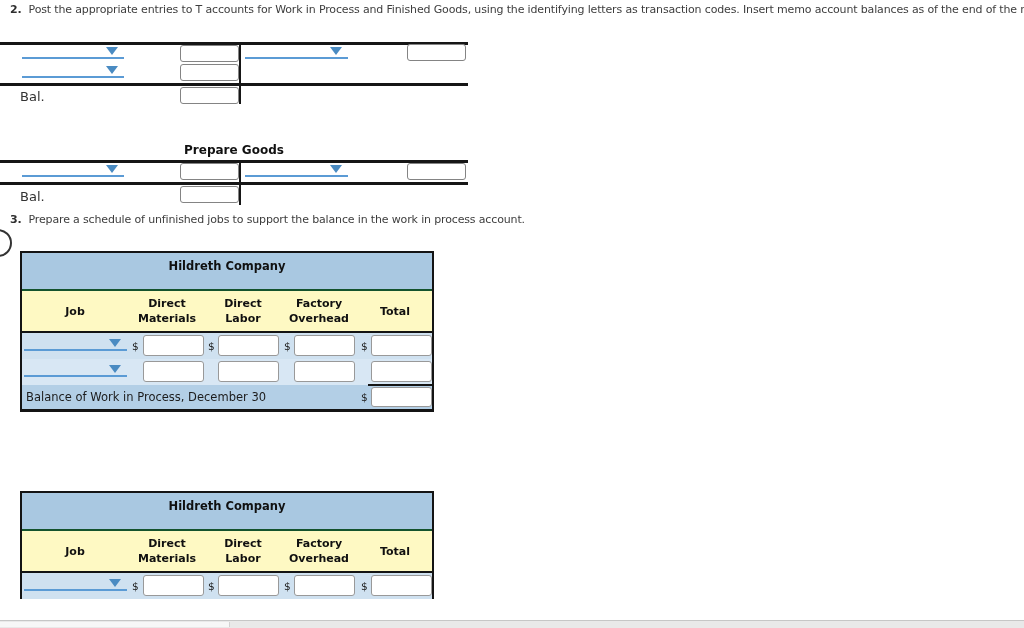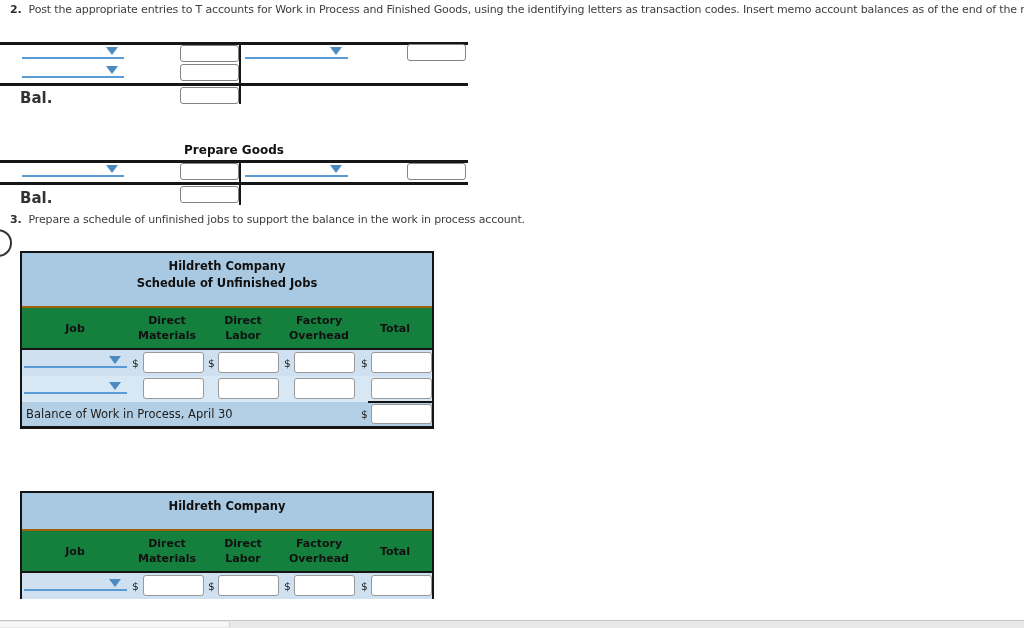--- a/index.html
+++ b/index.html
@@ -13,41 +13,41 @@
   .instr { position:absolute; left:10px; font-size:11px; color:#3d3d3d;
            letter-spacing:-0.15px; white-space:nowrap; }
   .instr-num { font-weight:bold; color:#2e2e2e; margin-right:7px; }
 
   
   .tacct { position:absolute; left:0; width:468px; }
   .ta-title { position:absolute; top:0; left:0; width:468px; text-align:center;
               font-size:12px; font-weight:bold; color:#111; }
   .ta-topline, .ta-midline { position:absolute; left:0; width:468px; height:3px; background:#161616; }
   .ta-divider { position:absolute; left:239px; width:2px; background:#161616; }
-  .bal-lab { position:absolute; font-size:15px; color:#333;font-weight:bold; }
+  .bal-lab { position:absolute; font-size:13px; color:#333; }
 
   
   .dd { position:absolute; height:14px; border-bottom:2px solid #5b9bd5; }
   .dd-arrow { position:absolute; right:6px; bottom:2px; width:0; height:0;
               border-left:6px solid transparent; border-right:6px solid transparent;
               border-top:8px solid #4a8bc2; }
 
   
   .tin { position:absolute; width:59px; height:17px; background:#fff;
          border:1px solid #848484; border-radius:3px; font-size:11px; padding:0 3px;
          font-family:"DejaVu Sans", sans-serif; }
 
   
   .jobtable { position:absolute; left:20px; width:414px; background:#fff;
               border:2px solid #141414; border-bottom-width:3px; }
   .jobtable.cut { border-bottom:none; }
   .tbl-title { background:#a9c8e1; text-align:center; font-weight:bold; font-size:11.5px;
                line-height:17px; color:#101010; padding:5px 0 14px 0;
-               border-bottom:2px solid #a16207; }
-  .tbl-cols { position:relative; height:42px; background:#15803d;
+               border-bottom:2px solid #14532d; }
+  .tbl-cols { position:relative; height:42px; background:#fef9c3;
               border-bottom:2px solid #141414; }
   .colh { position:absolute; top:0; height:100%; display:flex; align-items:center;
           justify-content:center; text-align:center; font-weight:bold; font-size:11px;
           line-height:15px; color:#101010; white-space:pre-line; }
   .tbl-row { position:relative; height:26px; }
   .row1 { background:#cfe1f0; }
   .row2 { background:#d8e7f4; }
   .tbl-balrow { position:relative; height:24px; background:#b3cfe6; }
   .dollar { position:absolute; top:50%; transform:translateY(-50%); font-size:10.5px; color:#222; }
   .cin { position:absolute; top:2px; width:61px; height:21px; background:#fff;
@@ -121,21 +121,20 @@
 
   <div class="instr" style="top:213px">
     <span class="instr-num">3.</span><span class="instr-text">Prepare a schedule of unfinished jobs to support the balance in the work in process account.</span>
   </div>
 
   <div class="edge-circle"></div>
 
   <div class="jobtable" style="top:251px">
     <div class="tbl-title">
       <div>Hildreth Company</div>
-      <div>Schedule of Unfinished Jobs</div>
     </div>
     <div class="tbl-cols">
       <div class="colh" style="left:0;width:106px">Job</div>
       <div class="colh" style="left:108px;width:74px">Direct
 Materials</div>
       <div class="colh" style="left:184px;width:74px">Direct Labor</div>
       <div class="colh" style="left:260px;width:74px">Factory
 Overhead</div>
       <div class="colh" style="left:336px;width:74px">Total</div>
     </div>
@@ -159,21 +158,21 @@
           <span class="dd-arrow"></span>
         </div>
       <input class="cin" type="text" style="left: 121px;" value="">
       <input class="cin" type="text" style="left: 196px;" value="">
       <input class="cin" type="text" style="left: 272px;" value="">
       <input class="cin" type="text" style="left: 349px;" value="">
     </div>
 
     <div class="tbl-balrow">
       <div class="total-rule"></div>
-      <span class="bal-text">Balance of Work in Process, April 30</span>
+      <span class="bal-text">Balance of Work in Process, December 30</span>
       <span class="dollar" style="left:339px">$</span>
       <input class="cin" type="text" style="left: 349px;" value="">
     </div>
   </div>
 
 
   <div class="jobtable cut" style="top:491px">
     <div class="tbl-title">
       <div>Hildreth Company</div>
     </div>

